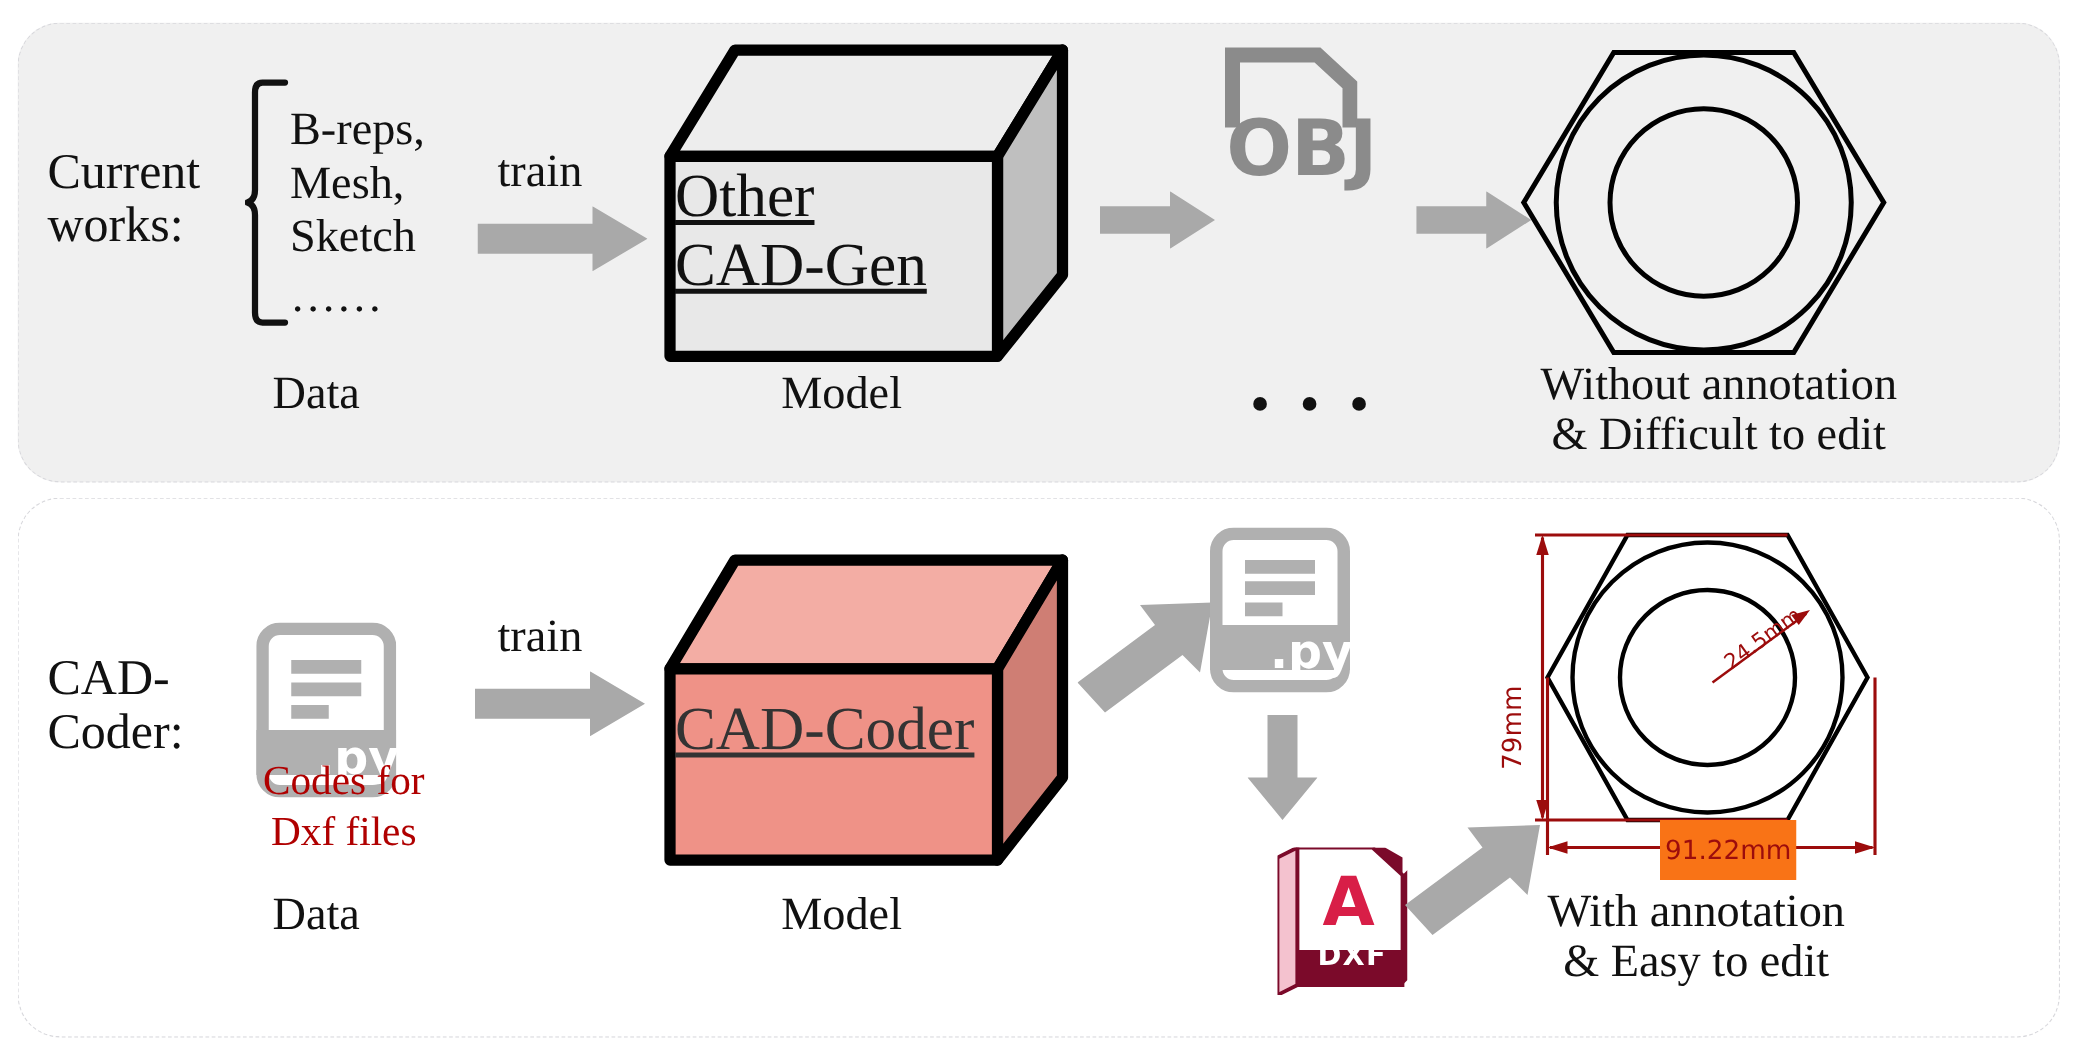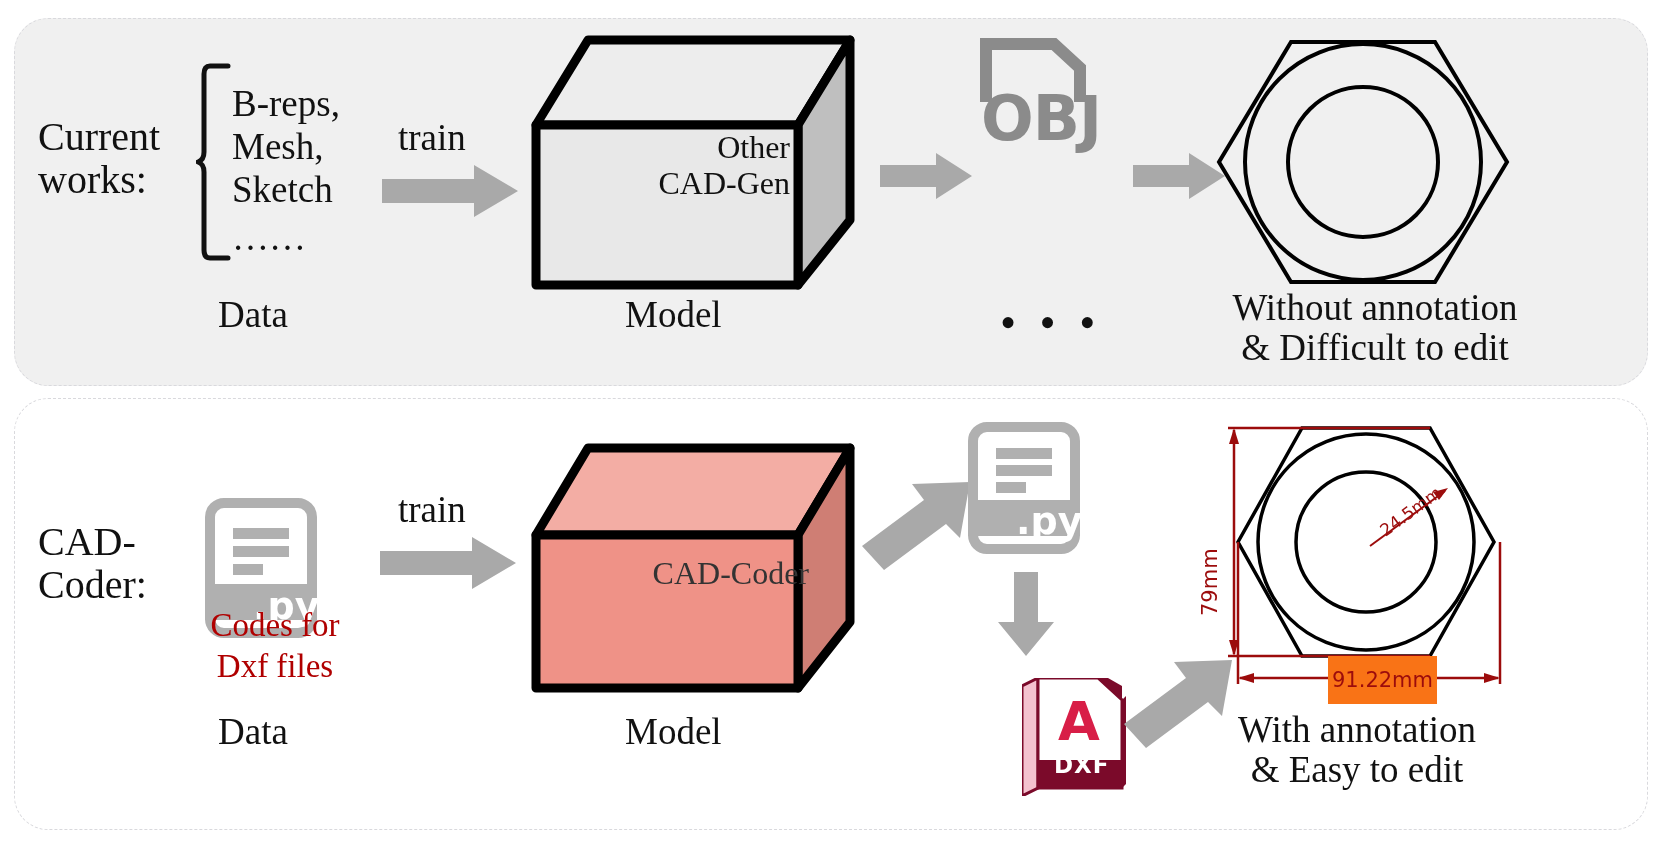--- a/index.html
+++ b/index.html
@@ -17,21 +17,21 @@
   .lbl-lg{font-size:40px;}
   .lbl-md{font-size:37px;}
 
   
   .arrow-h{display:block;}
   .arrow-diag{display:block;}
 
   
   .box3d{position:absolute;}
   .box3d svg{display:block;}
-  .box-label{position:absolute;text-align:right;font-size:32px;color:#111;line-height:1.12;white-space:pre;}
+  .box-label{position:absolute;text-align:left;font-size:49px;color:#111;line-height:1.12;white-space:pre;text-decoration:underline;}
   .box-label.dark{color:#333;}
 
   
   .obj-wrap{position:absolute;}
   .obj-text{position:absolute;font-family:"DejaVu Sans",sans-serif;font-weight:bold;color:#8b8b8b;letter-spacing:-1px;}
 
   
   .stl-text{position:absolute;font-family:"DejaVu Sans",sans-serif;font-weight:bold;color:#ffffff;}
 
   
@@ -147,21 +147,21 @@
     </svg>
   </div>
 
   <div class="box3d" style="left:528px;top:430px;">
     <svg width="330" height="265" viewBox="0 0 330 265">
       <polygon points="8,105 60,18 322,18 270,105" fill="#f3ada4" stroke="#000" stroke-width="9" stroke-linejoin="round"></polygon>
       <polygon points="270,105 322,18 322,192 270,258" fill="#cf7e74" stroke="#000" stroke-width="9" stroke-linejoin="round"></polygon>
       <rect x="8" y="105" width="262" height="153" fill="#ef9287" stroke="#000" stroke-width="9" stroke-linejoin="round"></rect>
     </svg>
   </div>
-  <div class="box-label dark" style="left:540px;top:556px;width:250px;margin-left:19px;">CAD-Coder</div>
+  <div class="box-label dark" style="left:540px;top:556px;width:250px;">CAD-Coder</div>
   <div class="abs txt lbl-md" style="left:625px;top:712px;">Model</div>
 
   <div class="abs" style="left:862px;top:478px;">
     <svg class="arrow-diag" width="112" height="96" viewBox="0 0 112 96">
       <path d="M0 68 L62 22 L50 6 L108 4 L98 60 L84 46 L22 92 Z" fill="#a9a9a9"></path>
     </svg>
   </div>
 
   <div class="abs" style="left:968px;top:422px;">
     <svg width="112" height="132" viewBox="0 0 112 132">

